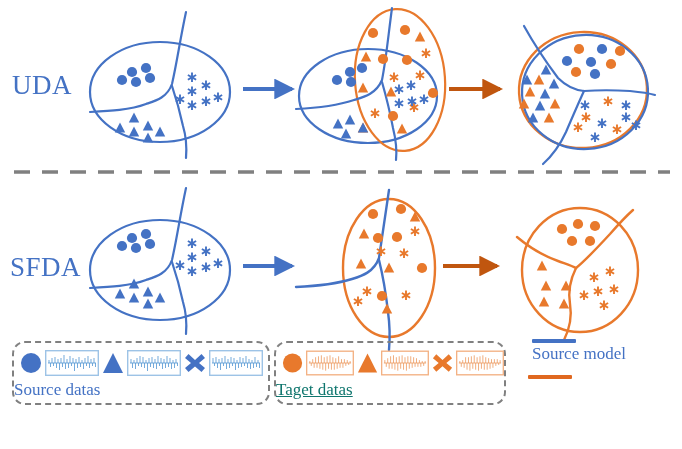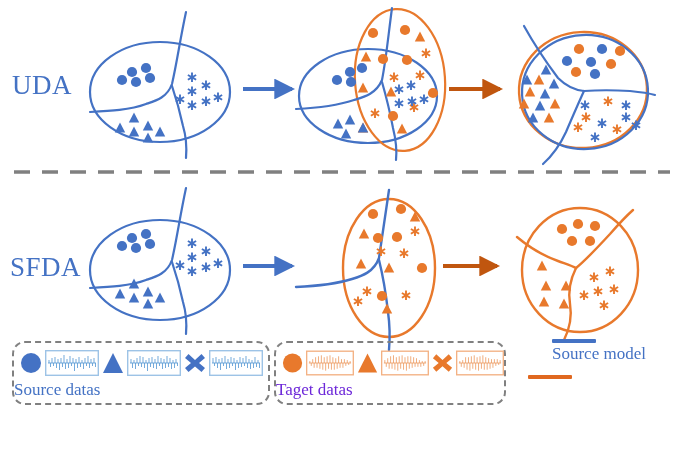--- a/index.html
+++ b/index.html
@@ -27,27 +27,27 @@
   .legendrow{
     position:absolute;left:0;top:6px;width:100%;height:28px;
     display:flex;align-items:center;justify-content:flex-start;
     gap:2px;padding-left:5px;box-sizing:border-box;
   }
   .legendcap{
     position:absolute;left:0;bottom:3px;width:100%;text-align:left;
     font-size:17px;font-family:"Liberation Serif", serif;
   }
   #cap-source{color:#4472c4;}
-  #cap-target{color:#6d28d9;}
+  #cap-target{color:#0f766e;text-decoration:underline;}
 
   .wf{display:block;}
   .mk{display:block;}
 
   .modellegend{position:absolute;}
-  #ml-source{left:552px;top:339px;}
+  #ml-source{left:532px;top:339px;}
   #ml-adapt{left:528px;top:375px;}
   .mlbar{width:44px;height:4px;border-radius:1px;display:block;margin-bottom:1px;}
   .mltext{font-size:17px;font-family:"Liberation Serif", serif;white-space:nowrap;display:block;line-height:20px;}
   #ml-source .mlbar{background:#4472c4;}
   #ml-source .mltext{color:#4472c4;}
   #ml-adapt .mlbar{background:#e06820;}
   #ml-adapt .mltext{color:#e06820;}
 </style>
 </head>
 <body>

